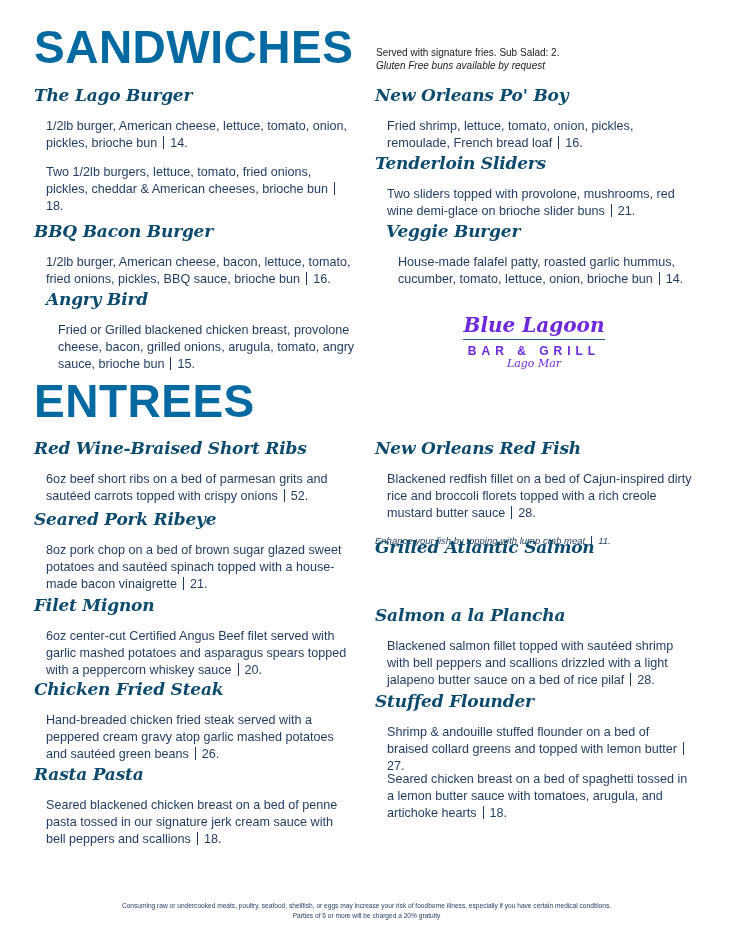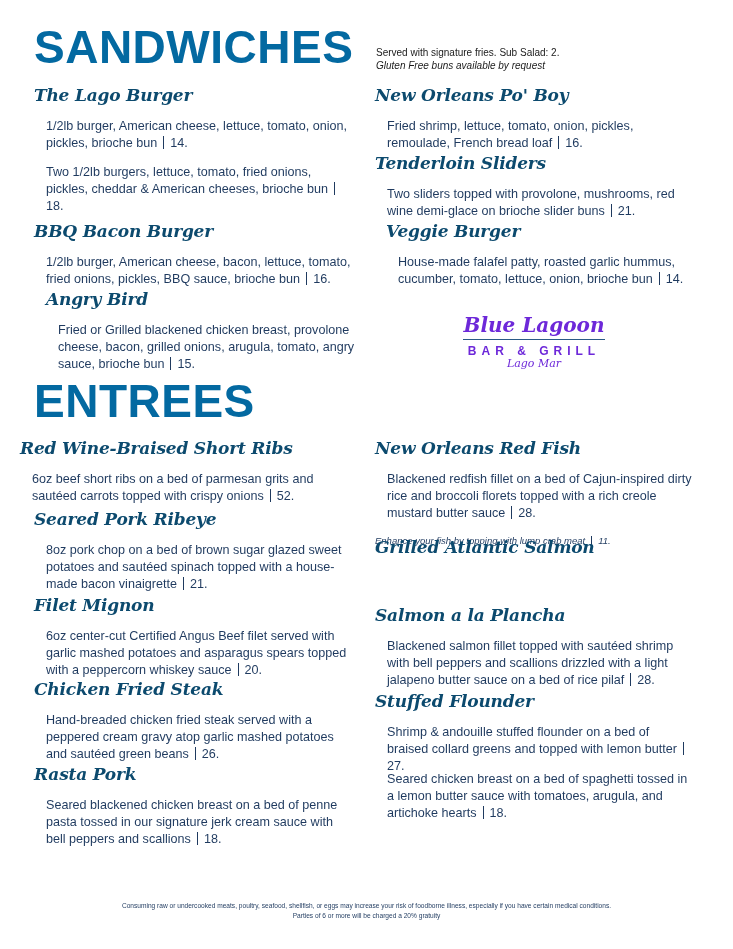--- a/index.html
+++ b/index.html
@@ -68,38 +68,38 @@
 
 <div class="abs logo" style="left:444px; top:313px; width:180px;">
   <div class="script">Blue Lagoon</div>
   <div class="rule"></div>
   <div class="bar">BAR &amp; GRILL</div>
   <div class="sub">Lago Mar</div>
 </div>
 
 <h1 class="abs section-title" style="left:34px; top:378px;">ENTREES</h1>
 
-<div class="abs item" style="left:20px; top:437px;">
+<div class="abs item" style="left:34px; top:437px;">
   <p class="item-name">Red Wine-Braised Short Ribs</p>
   <p class="item-desc"><span>6oz beef short ribs on a bed of parmesan grits and sautéed carrots topped with crispy onions</span><span class="sep"></span><span>52.</span></p>
 </div>
 <div class="abs item" style="left:34px; top:508px;">
   <p class="item-name">Seared Pork Ribeye</p>
   <p class="item-desc"><span>8oz pork chop on a bed of brown sugar glazed sweet potatoes and sautéed spinach topped with a house-made bacon vinaigrette</span><span class="sep"></span><span>21.</span></p>
 </div>
 <div class="abs item" style="left:34px; top:594px;">
   <p class="item-name">Filet Mignon</p>
   <p class="item-desc"><span>6oz center-cut Certified Angus Beef filet served with garlic mashed potatoes and asparagus spears topped with a peppercorn whiskey sauce</span><span class="sep"></span><span>20.</span></p>
 </div>
 <div class="abs item" style="left:34px; top:678px;">
   <p class="item-name">Chicken Fried Steak</p>
   <p class="item-desc"><span>Hand-breaded chicken fried steak served with a peppered cream gravy atop garlic mashed potatoes and sautéed green beans</span><span class="sep"></span><span>26.</span></p>
 </div>
 <div class="abs item" style="left:34px; top:763px;">
-  <p class="item-name">Rasta Pork</p>
+  <p class="item-name">Rasta Pasta</p>
   <p class="item-desc"><span>Seared blackened chicken breast on a bed of penne pasta tossed in our signature jerk cream sauce with bell peppers and scallions</span><span class="sep"></span><span>18.</span></p>
 </div>
 
 <div class="abs item" style="left:375px; top:437px;">
   <p class="item-name">New Orleans Red Fish</p>
   <p class="item-desc"><span>Blackened redfish fillet on a bed of Cajun-inspired dirty rice and broccoli florets topped with a rich creole mustard butter sauce</span><span class="sep"></span><span>28.</span></p>
   <div class="enhance"><span>Enhance your fish by topping with lump crab meat</span><span class="sep" style="height:10px;"></span><span>11.</span></div>
 </div>
 <div class="abs item" style="left:375px; top:536px;">
   <p class="item-name">Grilled Atlantic Salmon</p>

